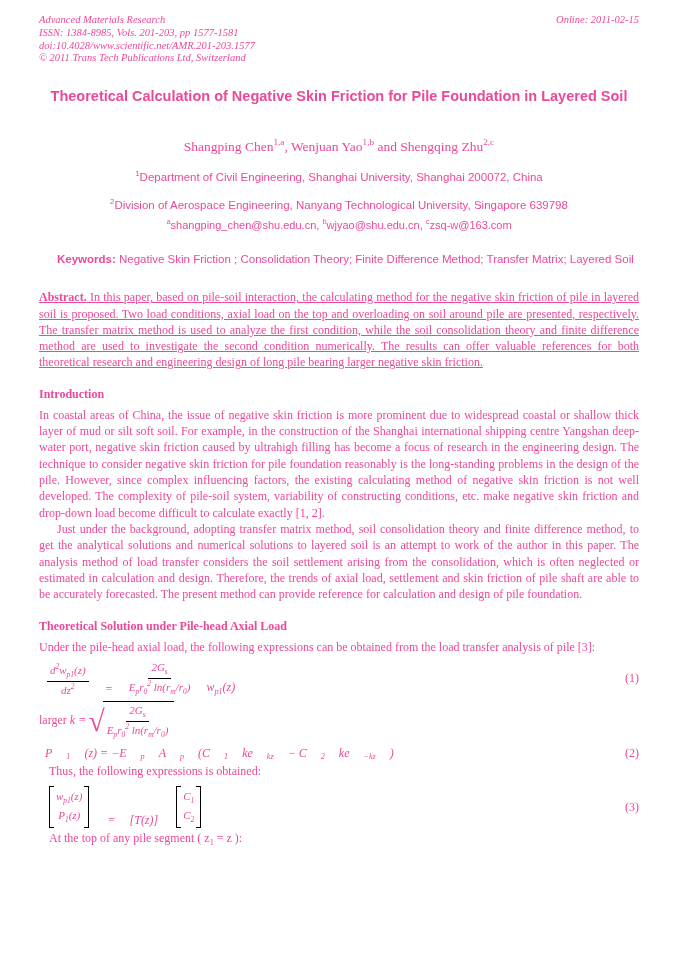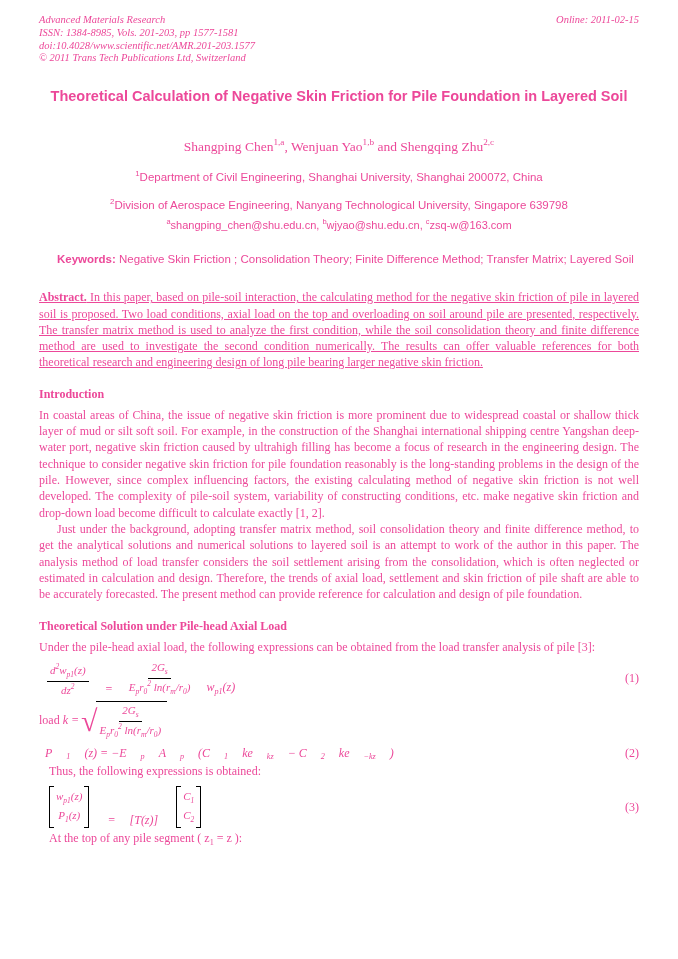--- a/index.html
+++ b/index.html
@@ -109,21 +109,21 @@
       <span class="frac">
         <span class="num">2G<sub>s</sub></span>
         <span class="den">E<sub>p</sub>r<sub>0</sub><sup>2</sup> ln(r<sub>m</sub>/r<sub>0</sub>)</span>
       </span>
       <span>w<sub>p1</sub>(z)</span>
     </span>
     <span class="eq-number">(1)</span>
   </div>
 
   <div class="where-line">
-    <span>load </span>&nbsp;
+    <span>larger </span>&nbsp;
     <span class="math">k =</span>
     <span class="sqrt">
       <span class="rad">√</span>
       <span class="radicand math">
         <span class="frac">
           <span class="num">2G<sub>s</sub></span>
           <span class="den">E<sub>p</sub>r<sub>0</sub><sup>2</sup> ln(r<sub>m</sub>/r<sub>0</sub>)</span>
         </span>
       </span>
     </span>

